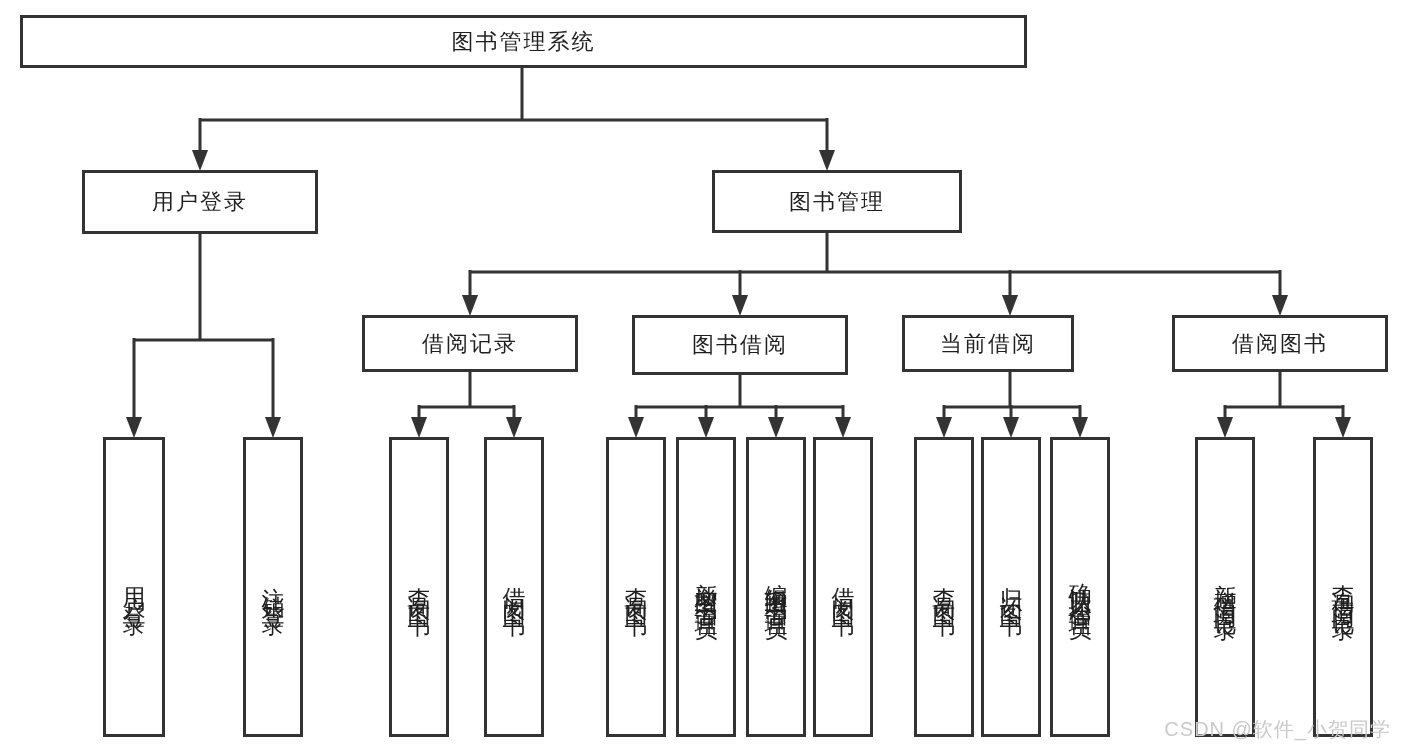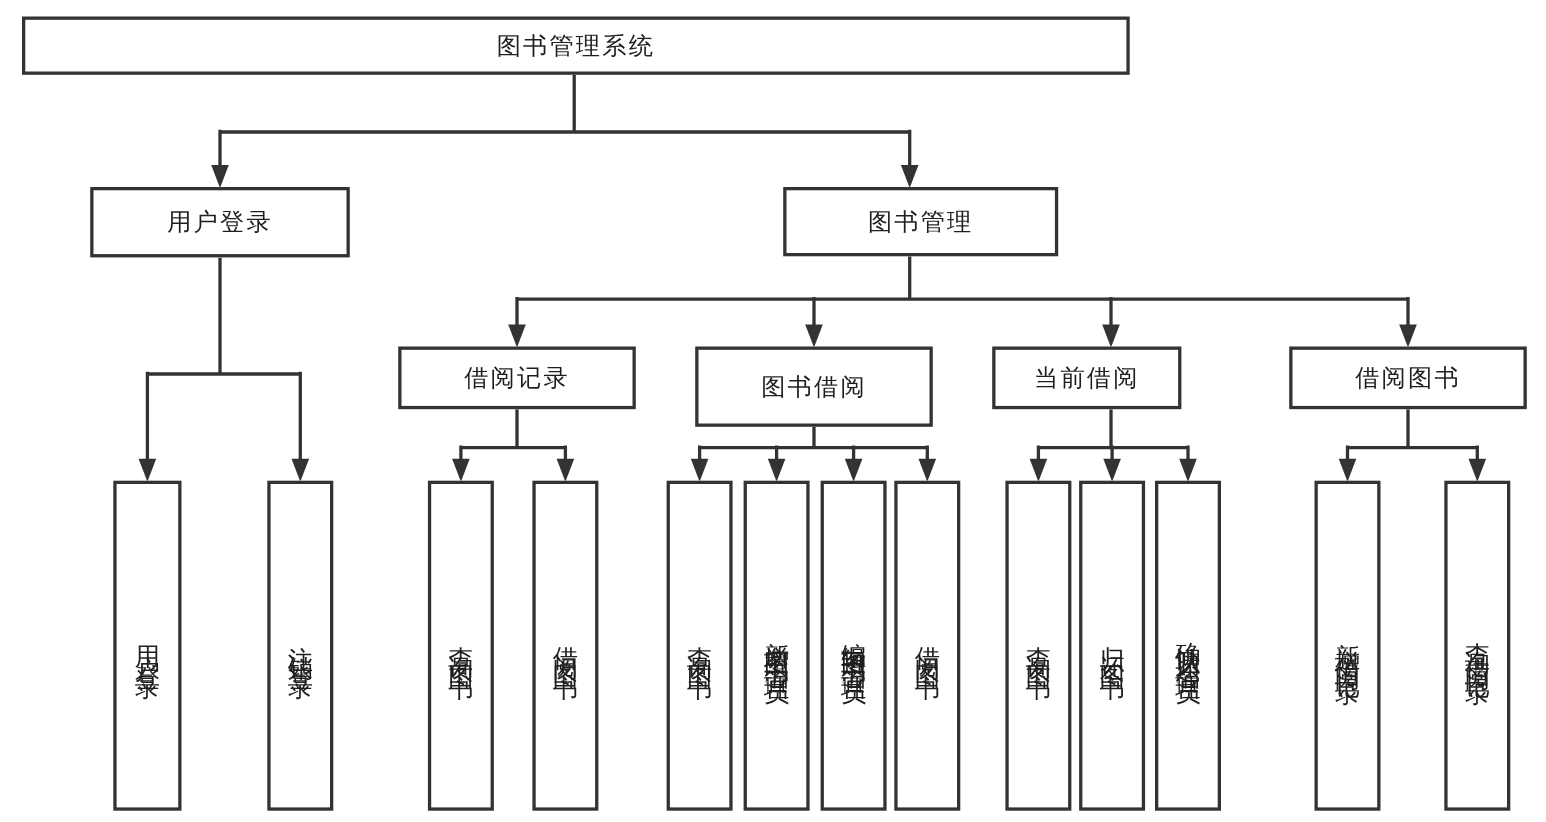--- a/index.html
+++ b/index.html
@@ -83,21 +83,21 @@
   <div class="node" style="left:82px; top:170px; width:236px; height:64px;">
     <span>用户登录</span>
   </div>
   <div class="node" style="left:712px; top:170px; width:250px; height:63px;">
     <span>图书管理</span>
   </div>
 
   <div class="node" style="left:362px; top:315px; width:216px; height:57px;">
     <span>借阅记录</span>
   </div>
-  <div class="node" style="left:632px; top:315px; width:216px; height:73px;">
+  <div class="node" style="left:632px; top:315px; width:216px; height:60px;">
     <span>图书借阅</span>
   </div>
   <div class="node" style="left:902px; top:315px; width:172px; height:57px;">
     <span>当前借阅</span>
   </div>
   <div class="node" style="left:1172px; top:315px; width:216px; height:57px;">
     <span>借阅图书</span>
   </div>
 
   <div class="leaf" style="left:103px; width:62px;">
@@ -137,14 +137,15 @@
     <span>确认归还（管理员）</span>
   </div>
 
   <div class="leaf med" style="left:1195px;">
     <span>新增借阅记录</span>
   </div>
   <div class="leaf med" style="left:1313px;">
     <span>查询借阅记录</span>
   </div>
 
+  <div class="watermark">CSDN @软件_小贺同学</div>
 
 </div>
 
 </body></html>

